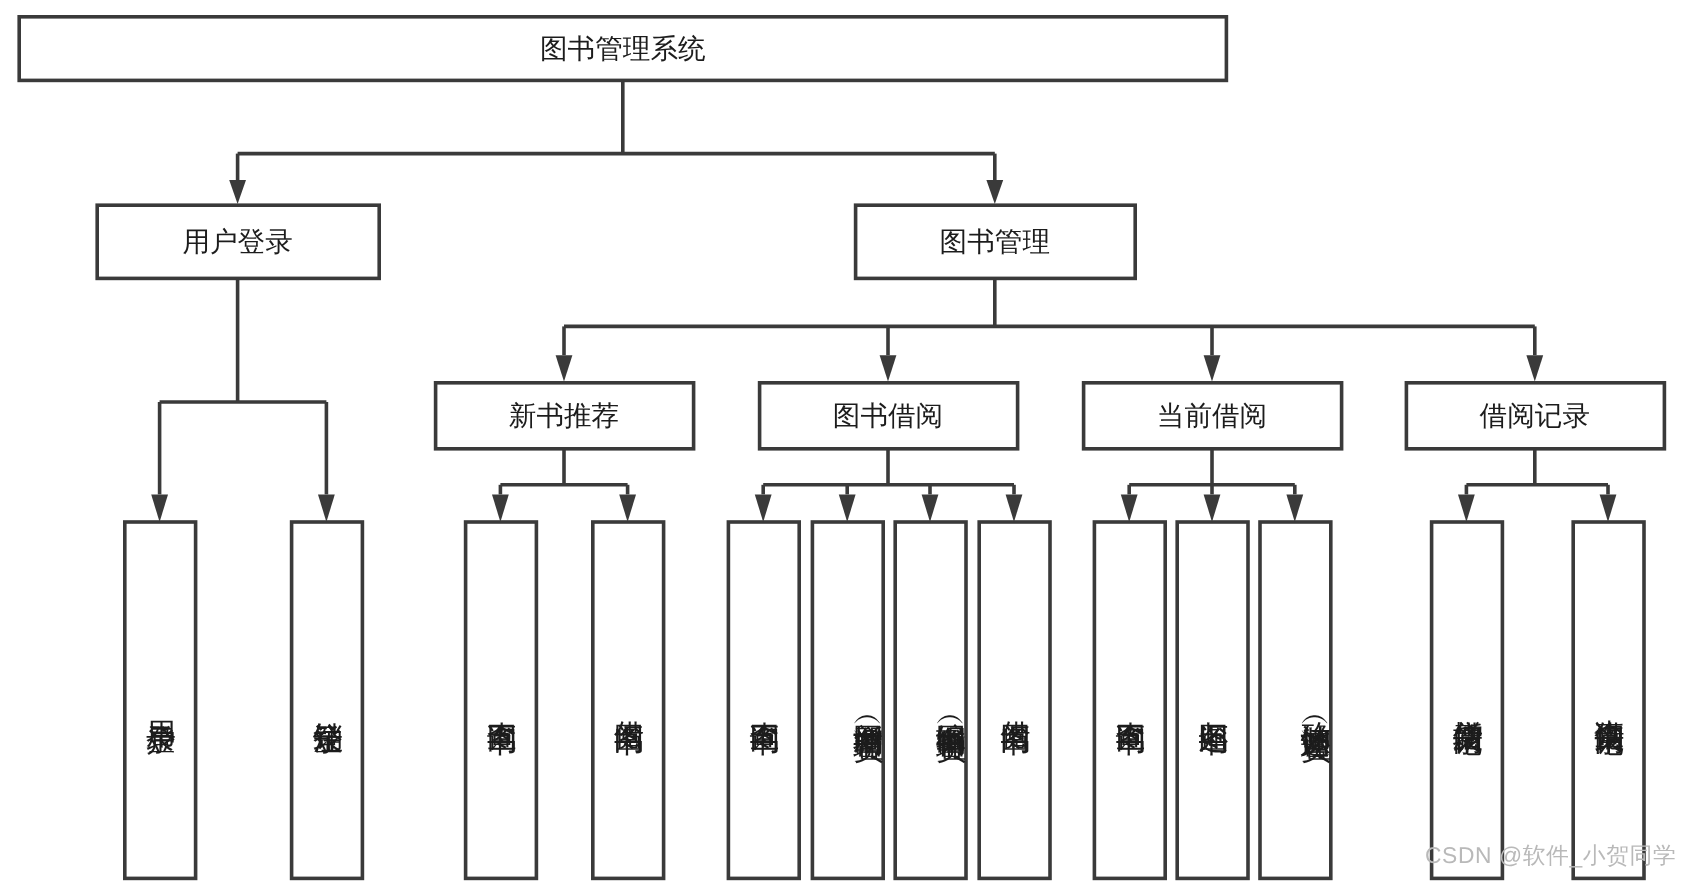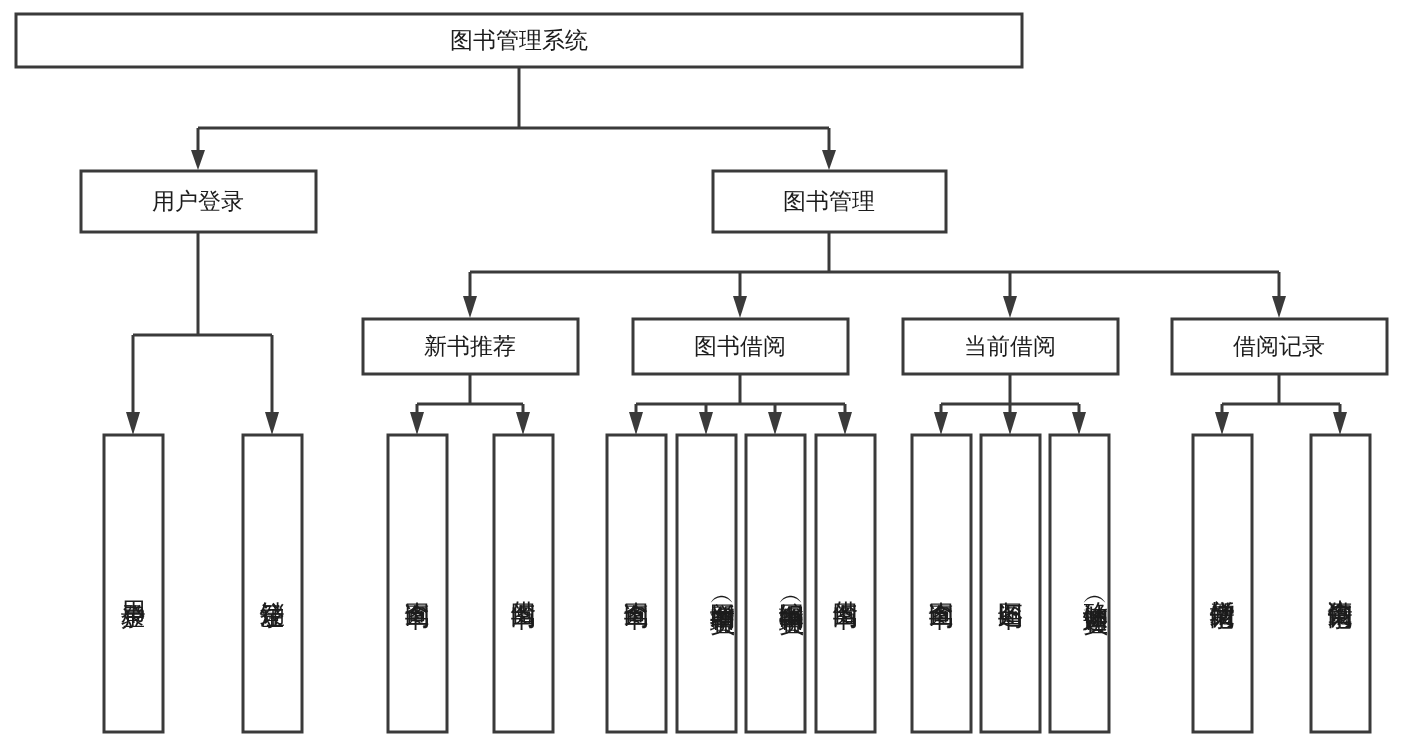--- a/index.html
+++ b/index.html
@@ -229,13 +229,14 @@
   <div class="node-label-v vleaf" style="left:746px; top:435px; width:59px; height:297px; align-items:flex-start; padding-top:10px;">编辑图书（管理员）</div>
   <div class="node-label-v vleaf" style="left:816px; top:435px; width:59px; height:297px;">借阅图书</div>
 
   <div class="node-label-v vleaf" style="left:912px; top:435px; width:59px; height:297px;">查询图书</div>
   <div class="node-label-v vleaf" style="left:981px; top:435px; width:59px; height:297px;">归还图书</div>
   <div class="node-label-v vleaf" style="left:1050px; top:435px; width:59px; height:297px; align-items:flex-start; padding-top:10px;">确认归还（管理员）</div>
 
   <div class="node-label-v vleaf" style="left:1193px; top:435px; width:59px; height:297px;">新增借阅记录</div>
   <div class="node-label-v vleaf" style="left:1311px; top:435px; width:59px; height:297px;">查询借阅记录</div>
 
+  <div id="watermark">CSDN @软件_小贺同学</div>
 </div>
 
 </body></html>

